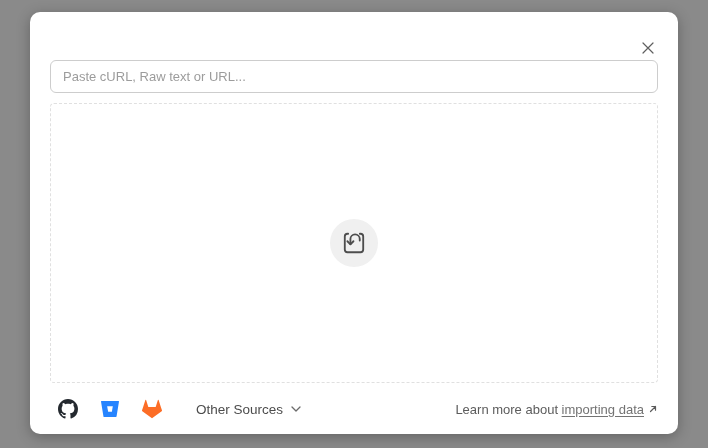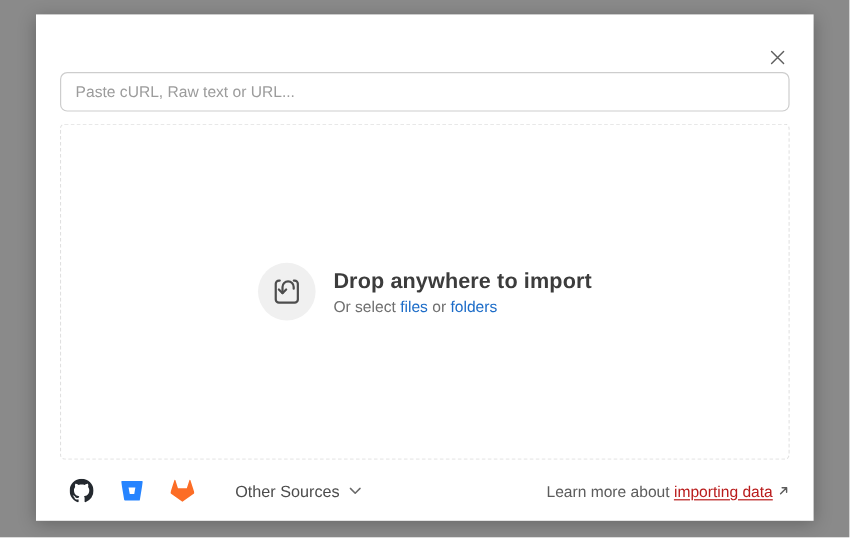--- a/index.html
+++ b/index.html
@@ -16,21 +16,21 @@
     height: 448px;
     background: #8a8a8a;
   }
   .modal {
     position: absolute;
     left: 30px;
     top: 12px;
     width: 648px;
     height: 422px;
     background: #ffffff;
-    border-radius: 0;
+    border-radius: 10px;
     box-shadow: 0 3px 14px rgba(0,0,0,0.28);
   }
   .close-btn {
     position: absolute;
     top: 24px;
     right: 18px;
     width: 24px;
     height: 24px;
     background: transparent;
     border: none;
@@ -148,21 +148,21 @@
   }
   .learn-more {
     font-size: 13px;
     color: #5c5c5c;
     white-space: pre;
     display: flex;
     align-items: center;
     margin-left: 39px;
   }
   .learn-more a {
-    color: #b91c1c;
+    color: #737373;
     text-decoration: underline;
     text-underline-offset: 2px;
     cursor: pointer;
   }
   .ext-arrow {
     margin-left: 4px;
   }
 </style>
 </head>
 <body>
@@ -180,24 +180,20 @@
 
     <div class="dropzone">
       <div class="dz-inner">
         <div class="dz-icon-circle">
           <svg width="26" height="26" viewBox="0 0 24 24">
             <path d="M6.6 3.5 H6 A2.5 2.5 0 0 0 3.5 6 V18 A2.5 2.5 0 0 0 6 20.5 H18 A2.5 2.5 0 0 0 20.5 18 V6 A2.5 2.5 0 0 0 18 3.5 H17.4" stroke="#4d4d4d" stroke-width="1.7" fill="none" stroke-linecap="round"></path>
             <path d="M17.3 9.8 V8.4 A4.3 4.3 0 0 0 8.7 8.4 V13.1" stroke="#4d4d4d" stroke-width="1.7" fill="none" stroke-linecap="round"></path>
             <path d="M5.9 10.4 L8.7 13.2 L11.5 10.4" stroke="#4d4d4d" stroke-width="1.7" fill="none" stroke-linecap="round" stroke-linejoin="round"></path>
           </svg>
         </div>
-        <div class="dz-text">
-          <div class="dz-title">Drop anywhere to import</div>
-          <div class="dz-sub"><span>Or select </span><a>files</a><span> or </span><a>folders</a></div>
-        </div>
       </div>
     </div>
 
     <div class="footer">
       <div class="footer-left">
 
         <button class="source-btn">
           <svg width="20" height="20" viewBox="0 0 16 16">
             <path fill="#24292f" d="M8 0C3.58 0 0 3.58 0 8c0 3.54 2.29 6.53 5.47 7.59.4.07.55-.17.55-.38 0-.19-.01-.82-.01-1.49-2.01.37-2.53-.49-2.69-.94-.09-.23-.48-.94-.82-1.13-.28-.15-.68-.52-.01-.53.63-.01 1.08.58 1.23.82.72 1.21 1.87.87 2.33.66.07-.52.28-.87.51-1.07-1.78-.2-3.64-.89-3.64-3.95 0-.87.31-1.59.82-2.15-.08-.2-.36-1.02.08-2.12 0 0 .67-.21 2.2.82.64-.18 1.32-.27 2-.27s1.36.09 2 .27c1.53-1.04 2.2-.82 2.2-.82.44 1.1.16 1.92.08 2.12.51.56.82 1.27.82 2.15 0 3.07-1.87 3.75-3.65 3.95.29.25.54.73.54 1.48 0 1.07-.01 1.93-.01 2.2 0 .21.15.46.55.38A8.01 8.01 0 0 0 16 8c0-4.42-3.58-8-8-8z"></path>
           </svg>

